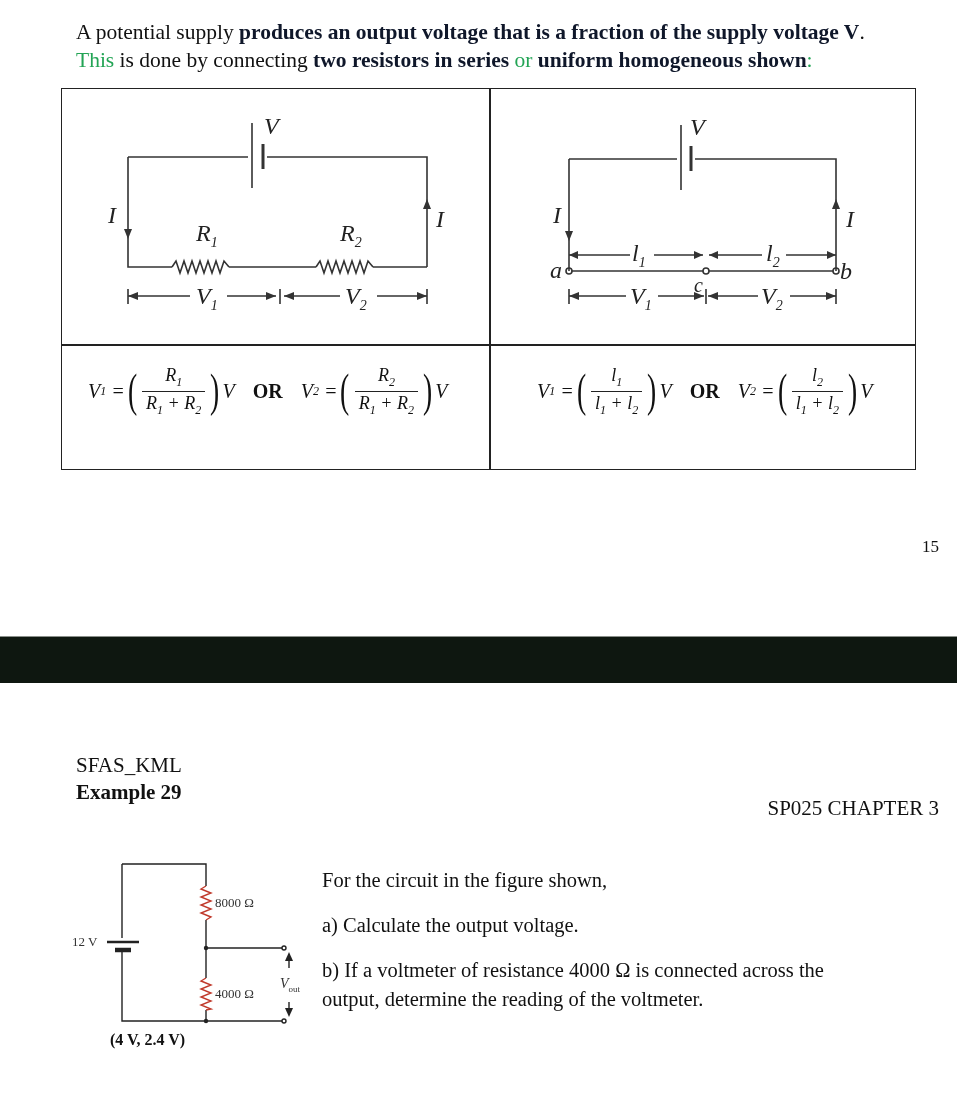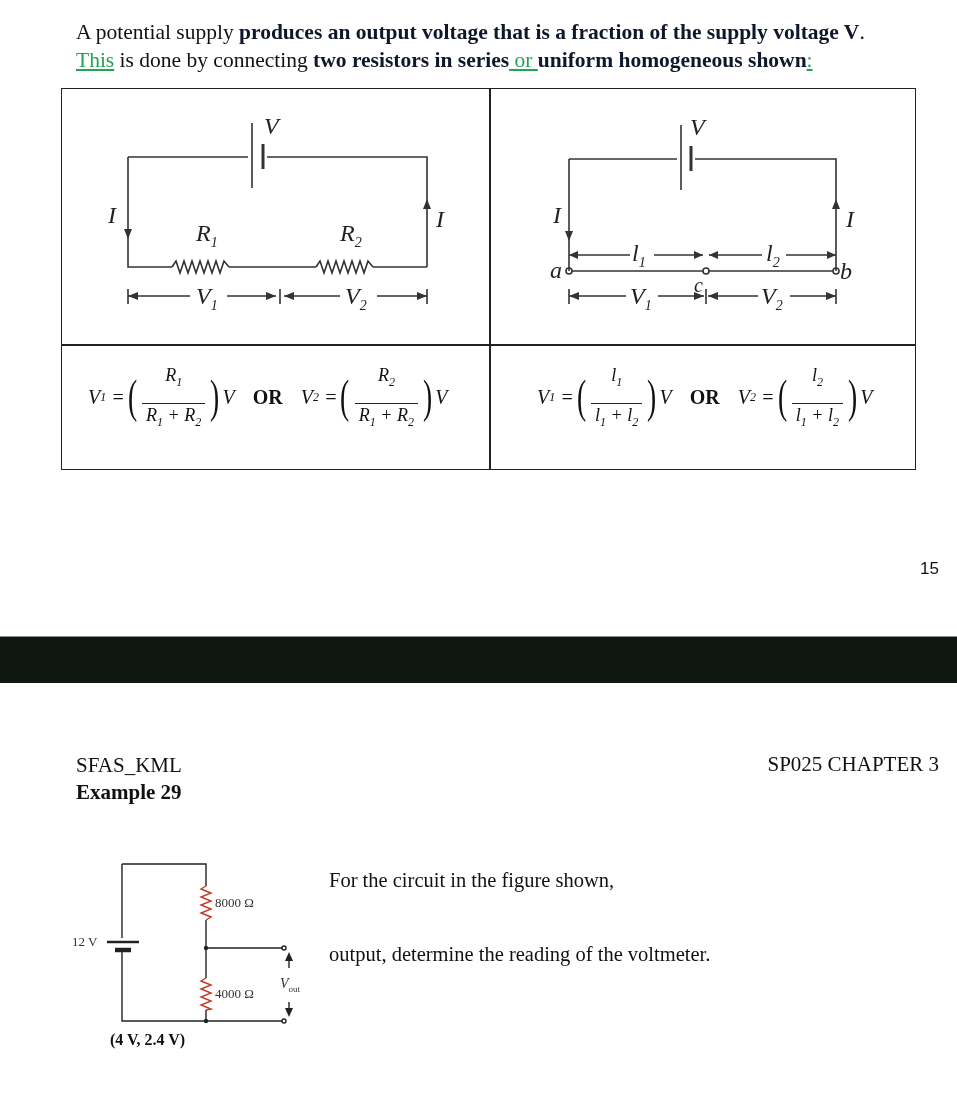--- a/index.html
+++ b/index.html
@@ -1,37 +1,37 @@
 <!DOCTYPE html>
 <html><head>
 <meta charset="utf-8">
 <style>
   html, body { margin:0; padding:0; background:#ffffff; }
   body { width:957px; height:1098px; position:relative; overflow:hidden; font-family:"Liberation Serif", serif; color:#111; }
   .abs { position:absolute; }
   .intro { left:76px; top:18px; width:880px; font-size:21.5px; line-height:28px; }
-  .green { color:#23a455;text-decoration:underline; }
+  .green { color:#23a455; }
   .greenb { color:#0f172a; font-weight:bold; }
   .tbl { left:61px; top:88px; width:855px; height:382px; border:1.5px solid #222; box-sizing:border-box; }
   .tbl .vline { position:absolute; left:427px; top:0; width:1.5px; height:100%; background:#222; }
   .tbl .hline { position:absolute; left:0; top:255px; width:100%; height:1.5px; background:#222; }
   .cell { position:absolute; }
   .formula { font-family:"Liberation Serif", serif; font-size:20px; font-style:italic; display:flex; align-items:center; }
   .frac { display:inline-flex; flex-direction:column; align-items:center; margin:0 2px; }
   .frac .num { padding:0 4px 1px; font-size:18px; }
-  .frac .den { border-top:1.2px solid #222; padding:1px 4px 0; font-size:18px;margin-top:12px; }
+  .frac .den { border-top:1.2px solid #222; padding:1px 4px 0; font-size:18px; }
   .paren { font-size:46px; font-style:normal; font-weight:100; line-height:1; transform:scaleX(0.6); display:inline-block; }
   .or { font-style:normal; font-weight:bold; margin:0 18px; font-size:20px; }
   sub { font-size:12px; }
-  .pagenum { right:18px; top:537px; font-family:Liberation Sans, sans-serif; font-size:17px;margin-top:22px; }
+  .pagenum { right:18px; top:537px; font-family:Liberation Serif, serif; font-size:17px; }
   .band { left:0; top:636px; width:957px; height:46px; background:#0e1710; border-top:1px solid #8a8f8a; }
   .hdr-left { left:76px; top:752px; font-size:21px; line-height:27px; }
-  .hdr-right { right:18px; top:752px; font-size:21px; }
+  .hdr-right { right:18px; top:796px; font-size:21px; }
   .q { left:322px; top:866px; font-size:20.5px; width:620px; }
-  .q p { margin:0 7px 16px; line-height:29px; }
+  .q p { margin:0 0 16px; line-height:29px; }
   .ans { left:110px; top:1031px; font-size:16px; font-weight:bold; }
 </style>
 </head>
 <body>
 
 <div class="abs intro">
   <div>
     <span>A potential supply </span><span class="greenb">produces an output voltage that is a fraction of the supply voltage V</span><span>.</span>
   </div>
   <div>
@@ -227,19 +227,20 @@
       <text x="12" y="94">12 V</text>
       <text x="155" y="55">8000 Ω</text>
       <text x="155" y="146">4000 Ω</text>
       <text x="220" y="136" font-style="italic" font-size="14"><tspan>V</tspan><tspan font-size="9" dy="4" font-style="normal">out</tspan></text>
     </g>
   </svg>
 </div>
 
 <div class="abs q">
   <p>For the circuit in the figure shown,</p>
+  <p>a)  Calculate the output voltage.</p>
   <p style="margin-bottom:0;">
-    <br>
+    <span>b)  If a voltmeter of resistance 4000 Ω is connected across the</span><br>
     <span>output, determine the reading of the voltmeter.</span>
   </p>
 </div>
 
 <div class="abs ans">(4 V, 2.4 V)</div>
 
 </body></html>

